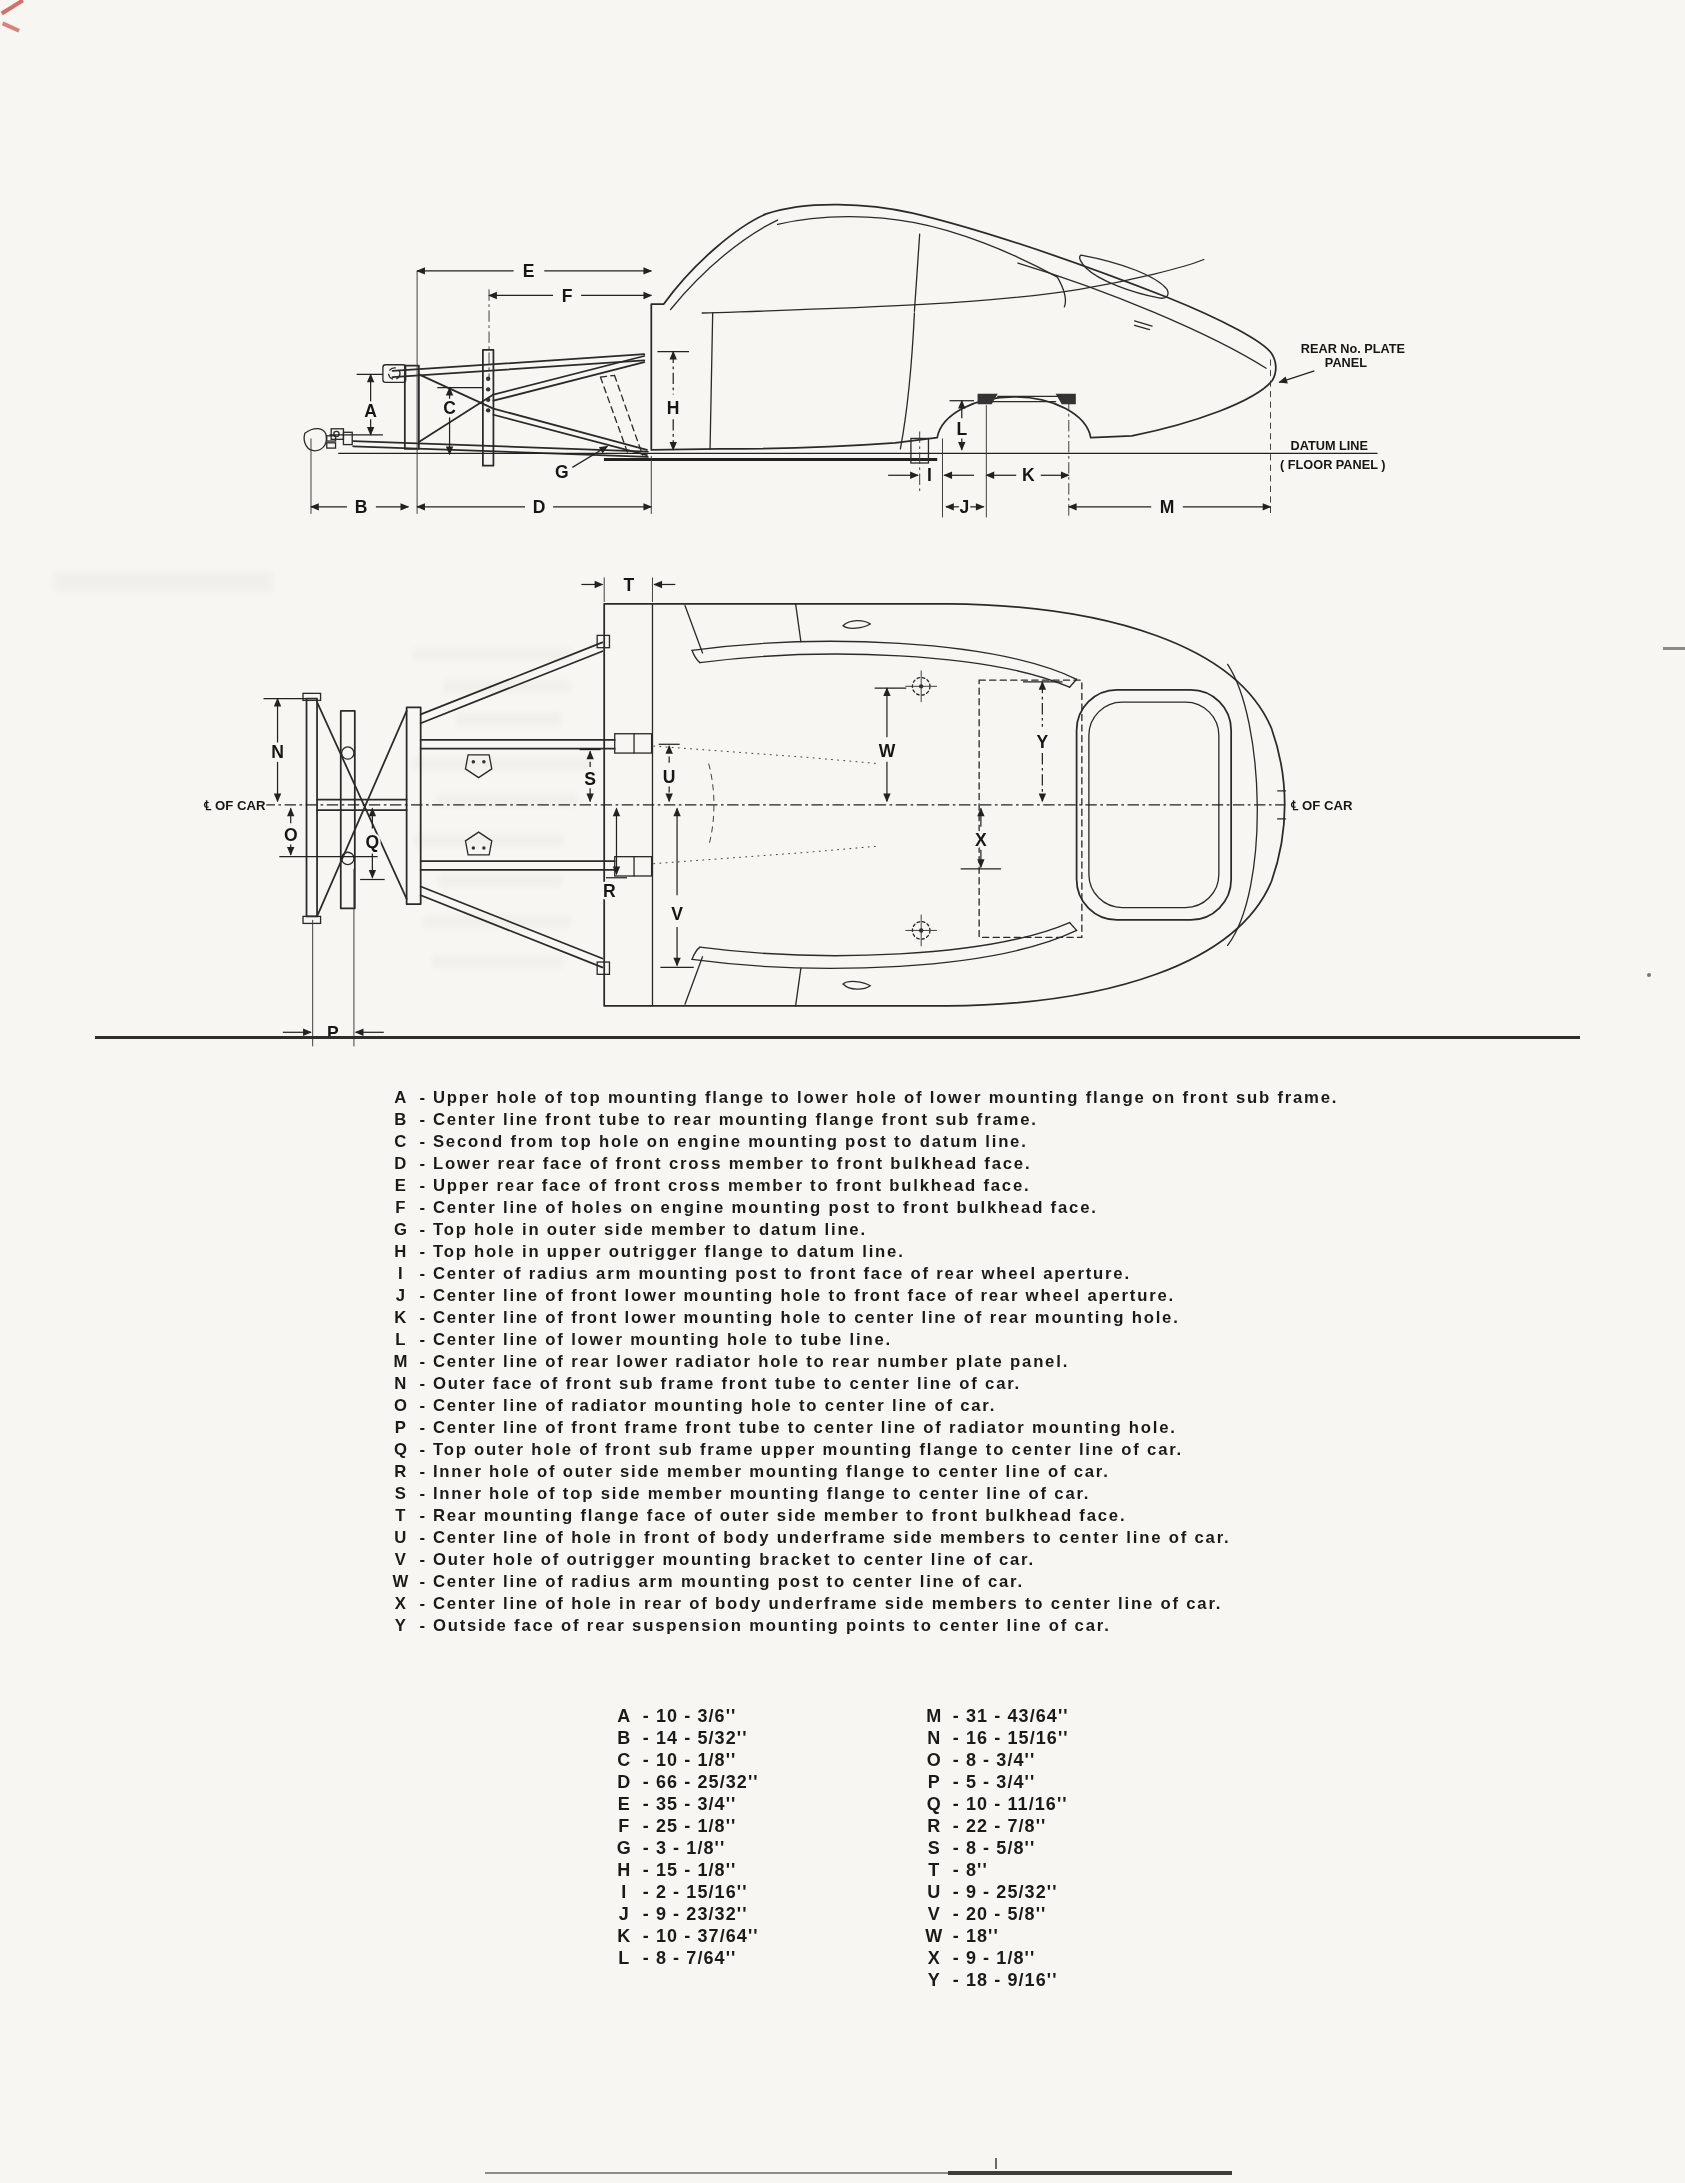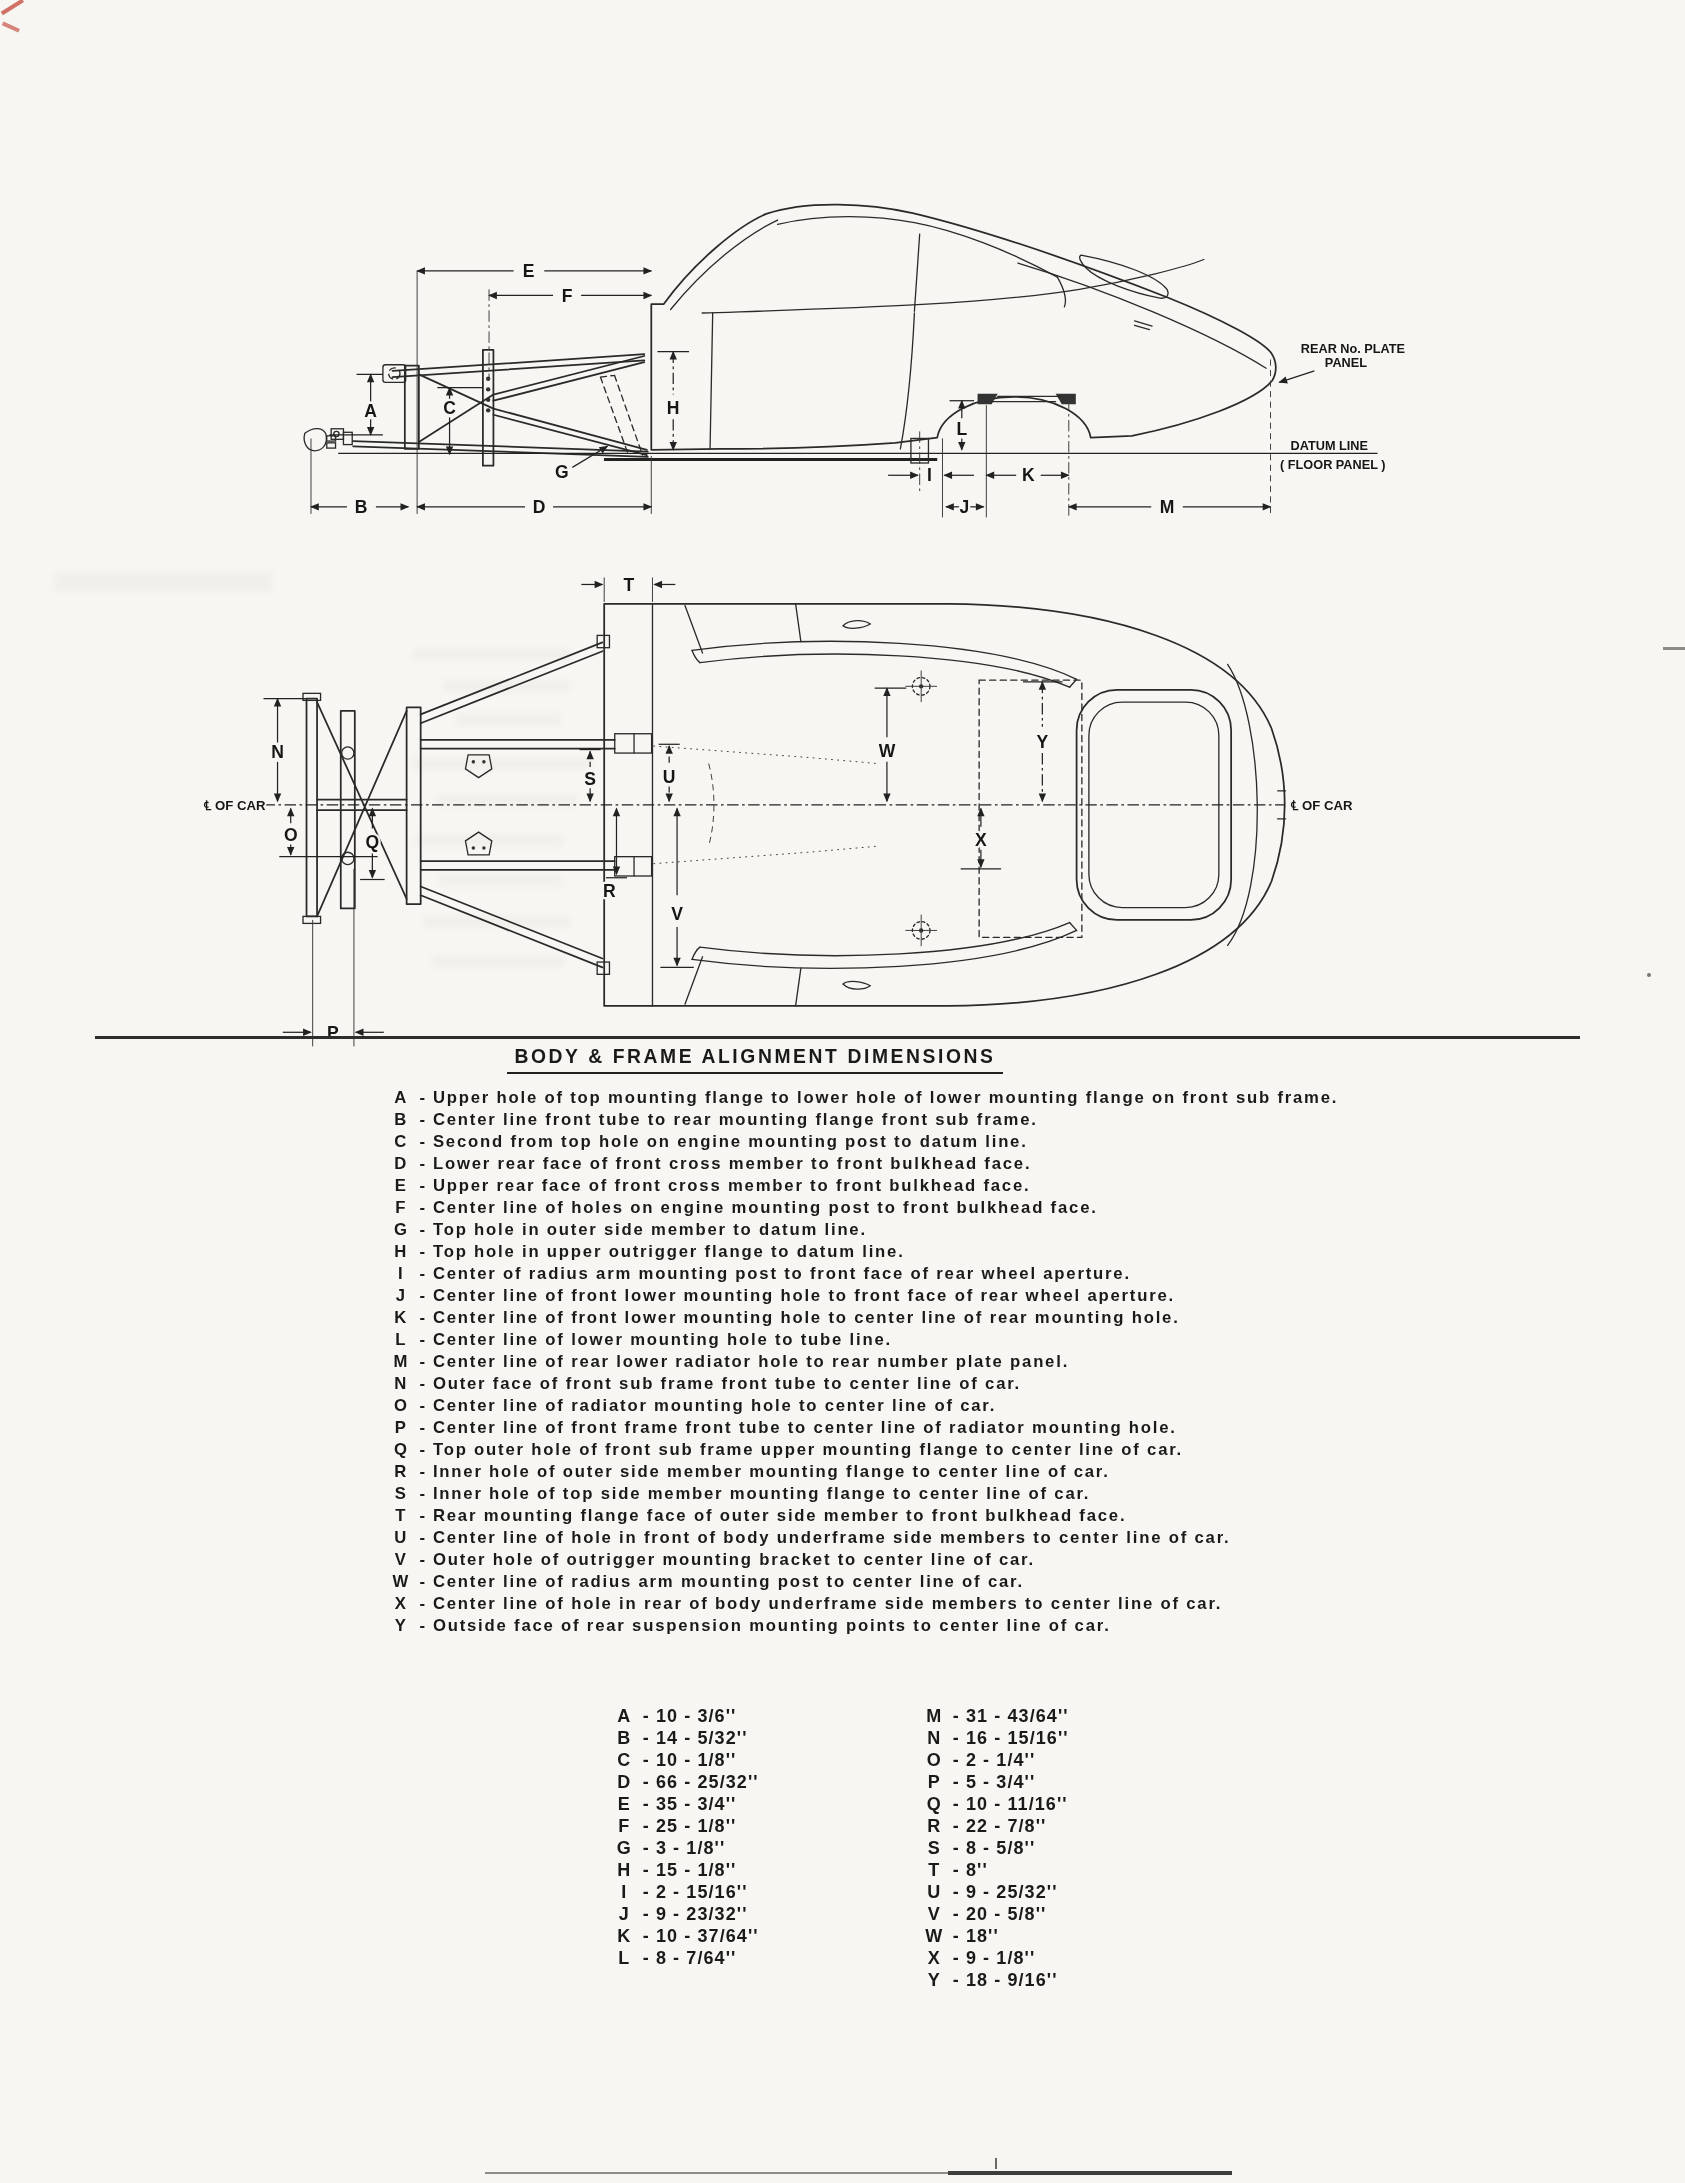--- a/index.html
+++ b/index.html
@@ -340,23 +340,20 @@
 
       <path class="dim" d="M 1117,921 L 1117,942" marker-start="url(#ar2)"></path>
       <path class="dim" d="M 1117,968 L 1117,988" marker-end="url(#ar2)"></path>
       <path class="dim" d="M 1094,990 L 1140,990"></path>
       <text class="lbl" x="1117" y="964">X</text>
     </g>
   </svg>
 
   <div id="divider"></div>
 
-  <div id="title-wrap">
-    <span>BODY &amp; FRAME ALIGNMENT DIMENSIONS</span>
-  </div>
 
   <div id="defs">
 
       <div class="def-row">
         <span class="k">A</span>
         <span class="d">-</span>
         <span class="t">Upper hole of top mounting flange to lower hole of lower mounting flange on front sub frame.</span>
       </div>
 
       <div class="def-row">
@@ -589,21 +586,21 @@
 
       <div class="val-row">
         <span class="k">N</span>
         <span class="d">-</span>
         <span class="v">16 - 15/16''</span>
       </div>
 
       <div class="val-row">
         <span class="k">O</span>
         <span class="d">-</span>
-        <span class="v">2 - 1/4''</span>
+        <span class="v">8 - 3/4''</span>
       </div>
 
       <div class="val-row">
         <span class="k">P</span>
         <span class="d">-</span>
         <span class="v">5 - 3/4''</span>
       </div>
 
       <div class="val-row">
         <span class="k">Q</span>

